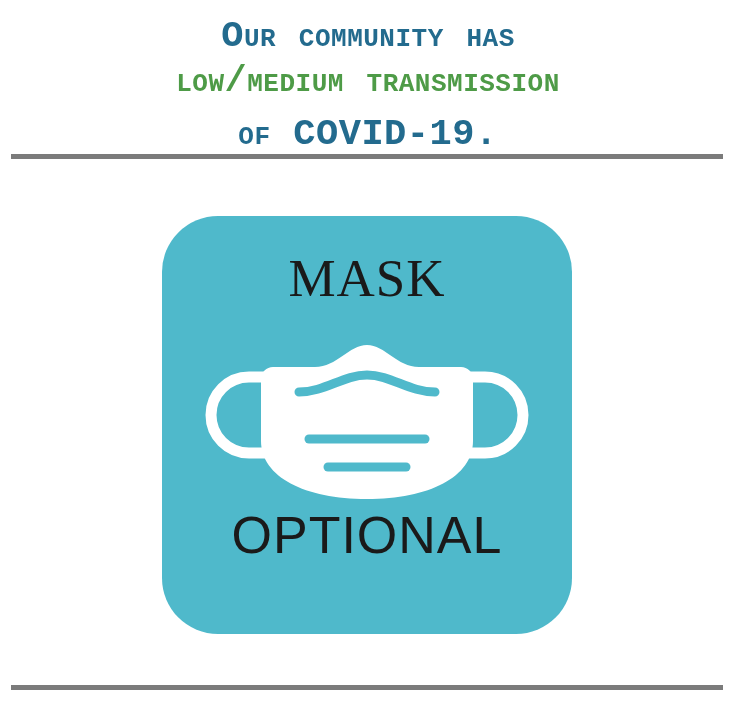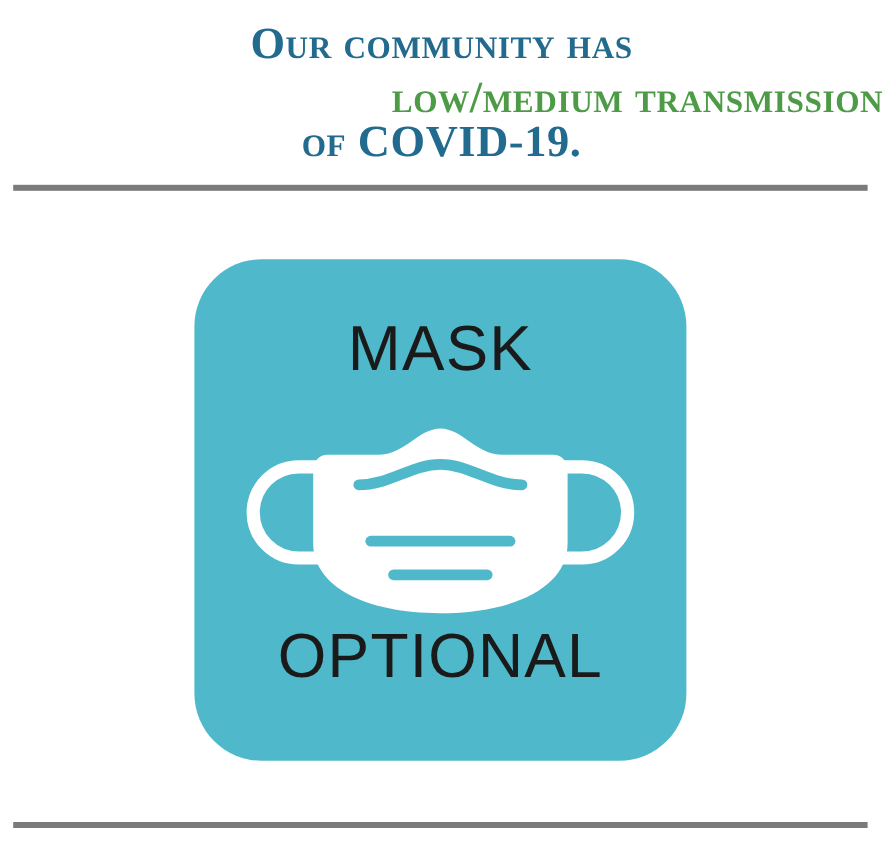--- a/index.html
+++ b/index.html
@@ -24,38 +24,37 @@
   
   .headline {
     position: absolute;
     left: 0;
     top: 18px;
     width: 736px;
     text-align: center;
   }
   .headline-line {
     display: block;
-    font-family: Liberation Serif, serif;
+    font-family: Liberation Mono, monospace;
     font-weight: bold;
     font-variant: small-caps;
     font-stretch: condensed;
     letter-spacing: 0.5px;
     line-height: 1.0;
     white-space: nowrap;
   }
   .line-1 {
     font-size: 37px;
     color: #236B8E;
     margin-bottom: 8px;
   }
   .line-2 {
     font-size: 37px;
     color: #4E9B47;
-    margin-bottom: 0;
-    text-align: right;
+    margin-bottom: 16px;
   }
   .line-3 {
     font-size: 37px;
     color: #236B8E;
   }
   .line-3 .big {
     font-variant: normal;
     font-size: 37px;
   }
 
@@ -87,21 +86,22 @@
     color: #1A1A1A;
     font-family: "Liberation Sans", sans-serif;
     font-weight: normal;
     letter-spacing: 1px;
     line-height: 1;
     text-align: center;
     width: 100%;
   }
   .card-label-top {
     font-size: 53px;
-    margin-top: 48px;
+    margin-top: 36px;
+    font-family: Liberation Serif, serif;
   }
   .card-label-bottom {
     font-size: 52px;
     margin-top: 2px;
   }
 
   .mask-wrap {
     width: 340px;
     height: 170px;
     margin-top: 32px;

